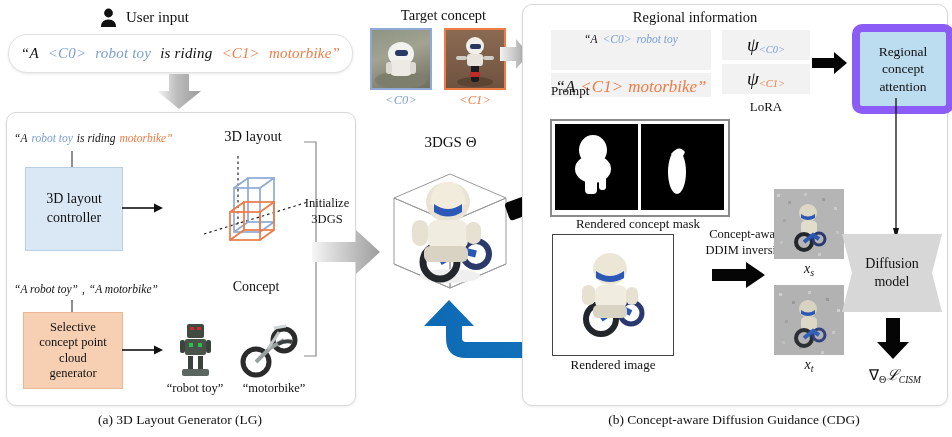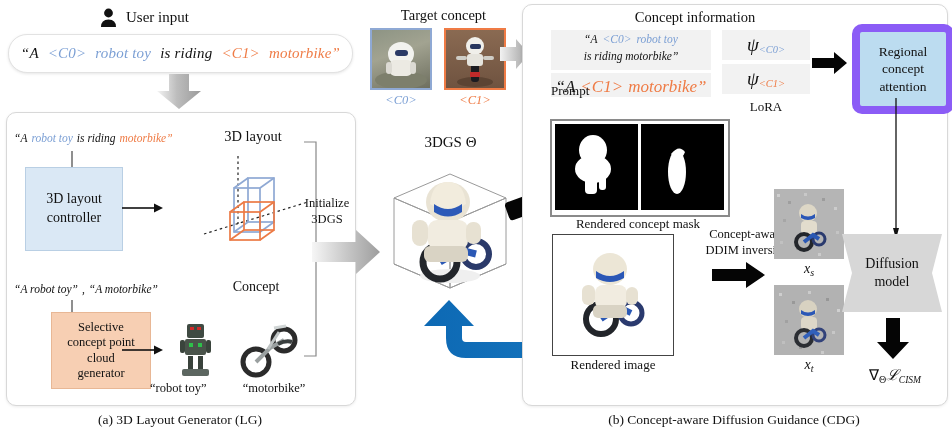--- a/index.html
+++ b/index.html
@@ -109,21 +109,21 @@
 </div>
 
 <div class="abs ital" style="left:14px;top:283px;width:190px;font-size:11.5px;white-space:nowrap;" id="lg-bot"><span style="color: rgb(17, 17, 17);">“A robot toy”</span><span style="color: rgb(17, 17, 17); margin-left: 4px;">,</span><span style="color: rgb(17, 17, 17); margin-left: 4px;">“A motorbike”</span></div>
 
 <div class="abs" style="left:70px;top:300px;">
   <svg width="4" height="15">
       <line x1="2" y1="0" x2="2" y2="15" class="thinline"></line>
     </svg>
 </div>
 
-<div class="pk ctr" style="position:absolute;left:23px;top:312px;width:98px;height:75px;margin-left:28px;">
+<div class="pk ctr" style="position:absolute;left:23px;top:312px;width:98px;height:75px;">
   <div style="line-height:1.22;font-size:12.5px;">
     <div>Selective</div>
     <div>concept point</div>
     <div>cloud</div>
     <div>generator</div>
   </div>
 </div>
 
 <div class="abs" style="left:122px;top:343px;">
   <svg width="42" height="14" viewBox="0 0 42 14">
@@ -144,21 +144,21 @@
     <rect x="13" y="21" width="21" height="16" rx="2" fill="#49534a"></rect>
     <rect x="17" y="25" width="4" height="4" fill="#2ec04a"></rect>
       <rect x="26" y="25" width="4" height="4" fill="#2ec04a"></rect>
     <rect x="8" y="22" width="5" height="13" rx="2" fill="#3a443c"></rect>
     <rect x="34" y="22" width="5" height="13" rx="2" fill="#3a443c"></rect>
     <rect x="16" y="38" width="5" height="13" fill="#39423b"></rect>
       <rect x="26" y="38" width="5" height="13" fill="#39423b"></rect>
     <rect x="10" y="51" width="27" height="7" rx="2" fill="#5c6660"></rect>
   </svg>
 </div>
-<div class="abs" style="left:150px;top:381px;width:90px;font-size:12.5px;">“robot toy”</div>
+<div class="abs" style="left:150px;top:381px;width:90px;text-align:center;font-size:12.5px;">“robot toy”</div>
 
 <div class="abs" style="left:238px;top:318px;">
   <svg width="62" height="62" viewBox="0 0 62 62">
     <circle cx="18" cy="44" r="13" fill="none" stroke="#2b2b2b" stroke-width="5"></circle>
     <circle cx="46" cy="22" r="11" fill="none" stroke="#2b2b2b" stroke-width="5"></circle>
     <path d="M18 44 L32 30 L46 22" stroke="#9aa0a0" stroke-width="4" fill="none"></path>
     <path d="M30 31 L41 14" stroke="#bfc4c4" stroke-width="3" fill="none"></path>
     <path d="M36 10 L48 8" stroke="#d0d5d5" stroke-width="3" fill="none"></path>
     <path d="M40 26 q8 -4 14 -2" stroke="#3a3f3f" stroke-width="4" fill="none"></path>
   </svg>
@@ -276,25 +276,24 @@
           <stop offset="1" stop-color="#0d69b4"></stop>
         </linearGradient>
       </defs>
     <path d="M538 54 H62 q-20 0 -20 -20 V22 H20 L45 -4 L70 22 H58 V34 q0 4 4 4 H538 Z" fill="url(#bp)"></path>
   </svg>
 </div>
 <div class="abs" style="left:552px;top:371px;width:120px;text-align:center;font-size:14px;color:#fff;">Backprop</div>
 
 <div class="panel" style="left:522px;top:4px;width:424px;height:400px;"></div>
 
-<div class="abs" style="left:560px;top:9px;width:270px;text-align:center;font-size:14.5px;">Concept information</div>
+<div class="abs" style="left:560px;top:9px;width:270px;text-align:center;font-size:14.5px;">Regional information</div>
 
 <div class="greybox abs" style="left:551px;top:30px;width:160px;height:40px;">
   <div class="abs ital" id="pb1a" style="left:0;top:3px;width:160px;text-align:center;font-size:11.5px;"><span style="color: rgb(17, 17, 17);">“A</span><span style="color: rgb(123, 159, 212); margin-left: 5px;">&lt;C0&gt;</span><span style="color: rgb(123, 159, 212); margin-left: 5px;">robot toy</span></div>
-  <div class="abs ital" style="left:0;top:20px;width:160px;text-align:center;font-size:11.5px;">is riding motorbike”</div>
 </div>
 <div class="greybox abs" style="left:551px;top:73px;width:160px;height:24px;">
   <div class="abs ital" id="pb2a" style="left:0;top:4px;width:160px;text-align:center;font-size:17px;"><span style="color: rgb(17, 17, 17);">“A</span><span style="color: rgb(239, 123, 69); margin-left: 5px;">&lt;C1&gt;</span><span style="color: rgb(239, 123, 69); margin-left: 5px;">motorbike”</span></div>
 </div>
 <div class="abs" style="left:551px;top:83px;width:160px;text-align:left;font-size:13px;">Prompt</div>
 
 <div class="greybox abs ctr" style="left:722px;top:30px;width:88px;height:30px;">
   <span class="ital" style="font-size:19px;">ψ</span>
     <span class="ital" style="font-size:10.5px;color:#7b9fd4;position:relative;top:4px;">&lt;C0&gt;</span>
 </div>

